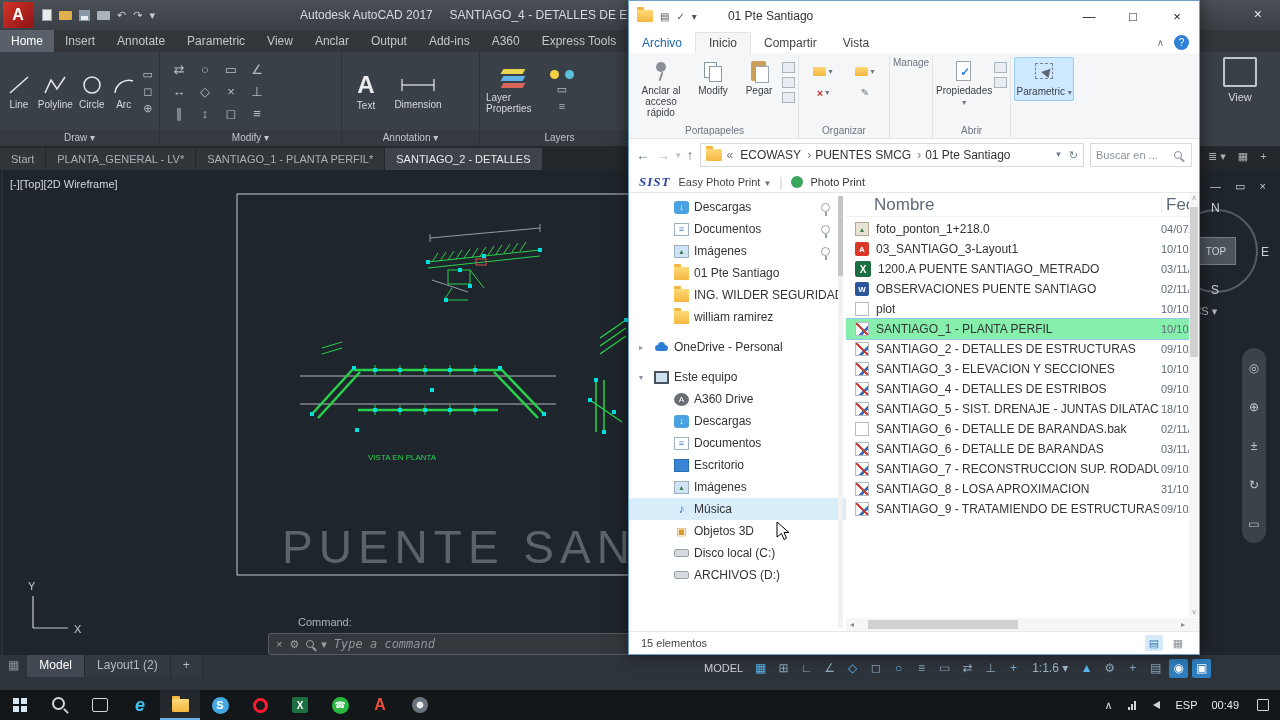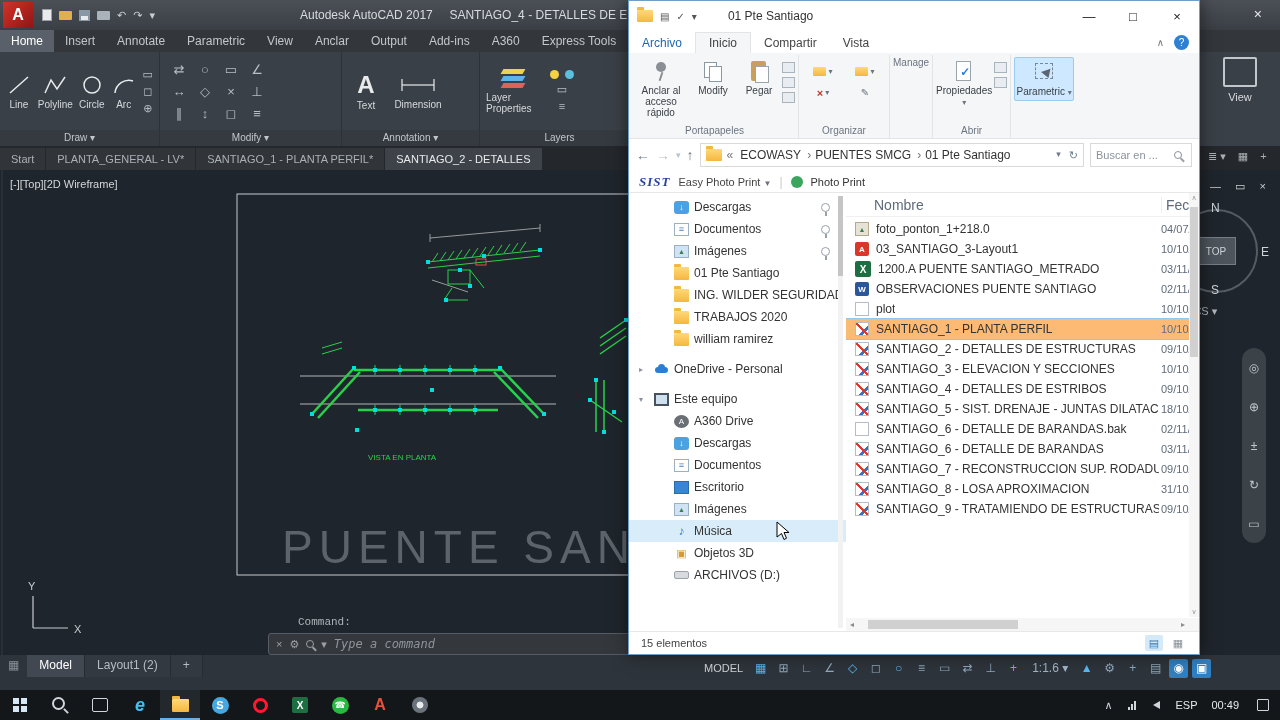--- a/index.html
+++ b/index.html
@@ -39,21 +39,21 @@
 .dot{width:9px;height:9px;border-radius:50%}
 .view-mini{position:absolute;left:1205px;top:57px;width:70px;color:#d6d9dc;font-size:11px;text-align:center}
 .view-mini .vbox{width:34px;height:30px;margin:0 auto 4px;border:2px solid #c3c7cc;border-radius:2px}
 .acad-filetabs{position:absolute;left:0;top:146px;width:100%;height:24px;background:#24272b;display:flex;align-items:flex-end;font-size:11px;color:#aab0b6}
 .ftab{padding:5px 11px;background:#31353a;border-right:1px solid #24272b;white-space:nowrap}
 .ftab.active{background:#3e434a;color:#e8eaec}
 .tabrow-icons{position:absolute;left:1208px;top:150px;color:#aab0b6;font-size:11px;display:flex;gap:12px}
 .acad-canvas{position:absolute;left:0;top:170px;width:100%;height:485px;background:#1f252c}
 .vp-label{position:absolute;left:10px;top:8px;font-size:11px;color:#d4d7da}
 .cad-svg{position:absolute;left:0;top:0}
-.cmd-hist{position:absolute;left:298px;top:616px;font-family:Liberation Mono, monospace;font-size:11px;color:#aeb4ba}
+.cmd-hist{position:absolute;left:298px;top:616px;font-family:Liberation Sans, sans-serif;font-size:11px;color:#aeb4ba}
 .cmd-bar{position:absolute;left:268px;top:633px;width:366px;height:22px;background:#34383d;border:1px solid #565c63;border-radius:3px;display:flex;align-items:center;gap:7px;padding:0 7px;color:#9aa0a6;font-size:11px}
 .cmd-ghost{font-family:"DejaVu Sans Mono",monospace;font-style:italic;color:#8d949b;font-size:12px}
 .mag{position:relative;width:8px;height:8px;border:1.5px solid #9aa0a6;border-radius:50%;flex:none}
 .mag::after{content:"";position:absolute;width:5px;height:1.5px;background:#9aa0a6;transform:rotate(45deg);right:-4px;bottom:-2px}
 .statusrow{position:absolute;left:0;top:655px;width:100%;height:35px;background:#2e343b}
 .layout-tabs{position:absolute;left:0;top:655px;height:22px;display:flex;color:#b6bcc2;font-size:12px}
 .lt-ic{padding:3px 8px;color:#8a9098}
 .ltab{padding:3px 12px;background:#333940;border-right:1px solid #262b30;white-space:nowrap}
 .ltab.active{background:#414852;color:#fff}
 .acad-status-icons{position:absolute;left:704px;top:656px;height:24px;display:flex;align-items:center;gap:4px;color:#8fa8bc;font-size:12px}
@@ -159,26 +159,26 @@
 .ic-music{color:#2a7fd4;font-size:12px}
 .ic-music::before{content:"♪"}
 .ic-objects3d{color:#d89b2e;font-size:11px}
 .ic-objects3d::before{content:"▣"}
 .ic-video{background:#3a86d4;color:#fff;font-size:7px}
 .ic-video::before{content:"▸"}
 .ic-drive{height:8px;background:#d7dbe0;border:1px solid #9aa2ab;border-radius:2px}
 .nav-scroll{position:absolute;right:3px;top:3px;bottom:3px;width:5px;background:#f2f2f2}
 .nav-thumb{position:absolute;top:0;width:5px;height:80px;background:#c5c5c5}
 .ex-list{flex:1;position:relative;overflow:hidden}
-.list-header{height:24px;display:flex;align-items:center;color:#5f6b7a;font-size:14px;border-bottom:1px solid #f0f0f0;position:relative}
+.list-header{height:24px;display:flex;align-items:center;color:#5f6b7a;font-size:17px;border-bottom:1px solid #f0f0f0;position:relative}
 .col-name{padding-left:28px}
 .col-date{position:absolute;left:315px;border-left:1px solid #eee;padding-left:4px;height:16px;line-height:16px;width:36px;overflow:hidden;white-space:nowrap}
 .rows{position:absolute;left:0;top:26px;right:10px}
 .frow{height:20px;display:flex;align-items:center;position:relative;padding-left:9px}
-.frow.selected{background:#fdba74;outline:1px solid #90c8f0}
+.frow.selected{background:#86efac;outline:1px solid #90c8f0}
 .fic{width:14px;height:14px;margin-right:7px;flex:none;position:relative;display:inline-flex;align-items:center;justify-content:center;font-size:8px;font-weight:bold}
 .ic-image{background:#e6e2d4;border:1px solid #b2a98e;color:#3e7d4e;font-size:7px}
 .ic-image::before{content:"▲"}
 .ic-pdf{background:#d8372a;border-radius:2px;color:#fff}
 .ic-pdf::before{content:"A"}
 .ic-excel{background:#1e7145;border-radius:2px;color:#fff}
 .ic-excel::before{content:"X"}
 .ic-word{background:#2b579a;border-radius:2px;color:#fff}
 .ic-word::before{content:"W"}
 .ic-file{background:#fff;border:1px solid #b5bcc4}
@@ -732,26 +732,20 @@
 
   </div>
 
   <div class="nav-item">
     <span class="chev"></span>
     <span class="ic ic-folder k-folder"></span>
     <span class="nlabel">ING. WILDER SEGURIDAD</span>
 
   </div>
 
-  <div class="nav-item">
-    <span class="chev"></span>
-    <span class="ic ic-folder k-folder"></span>
-    <span class="nlabel">TRABAJOS 2020</span>
-
-  </div>
 
   <div class="nav-item">
     <span class="chev"></span>
     <span class="ic ic-folder k-folder"></span>
     <span class="nlabel">william ramirez</span>
 
   </div>
 
   <div class="nav-item top gap">
     <span class="chev">▸</span>
@@ -810,20 +804,26 @@
   </div>
 
   <div class="nav-item">
     <span class="chev"></span>
     <span class="ic ic-objects3d k-objects3d"></span>
     <span class="nlabel">Objetos 3D</span>
 
   </div>
 
 
+  <div class="nav-item">
+    <span class="chev"></span>
+    <span class="ic ic-drive k-drive"></span>
+    <span class="nlabel">Disco local (C:)</span>
+
+  </div>
 
   <div class="nav-item">
     <span class="chev"></span>
     <span class="ic ic-drive k-drive"></span>
     <span class="nlabel">ARCHIVOS (D:)</span>
 
   </div>
 </div>
         <div class="nav-scroll">
             <div class="nav-thumb"></div>

